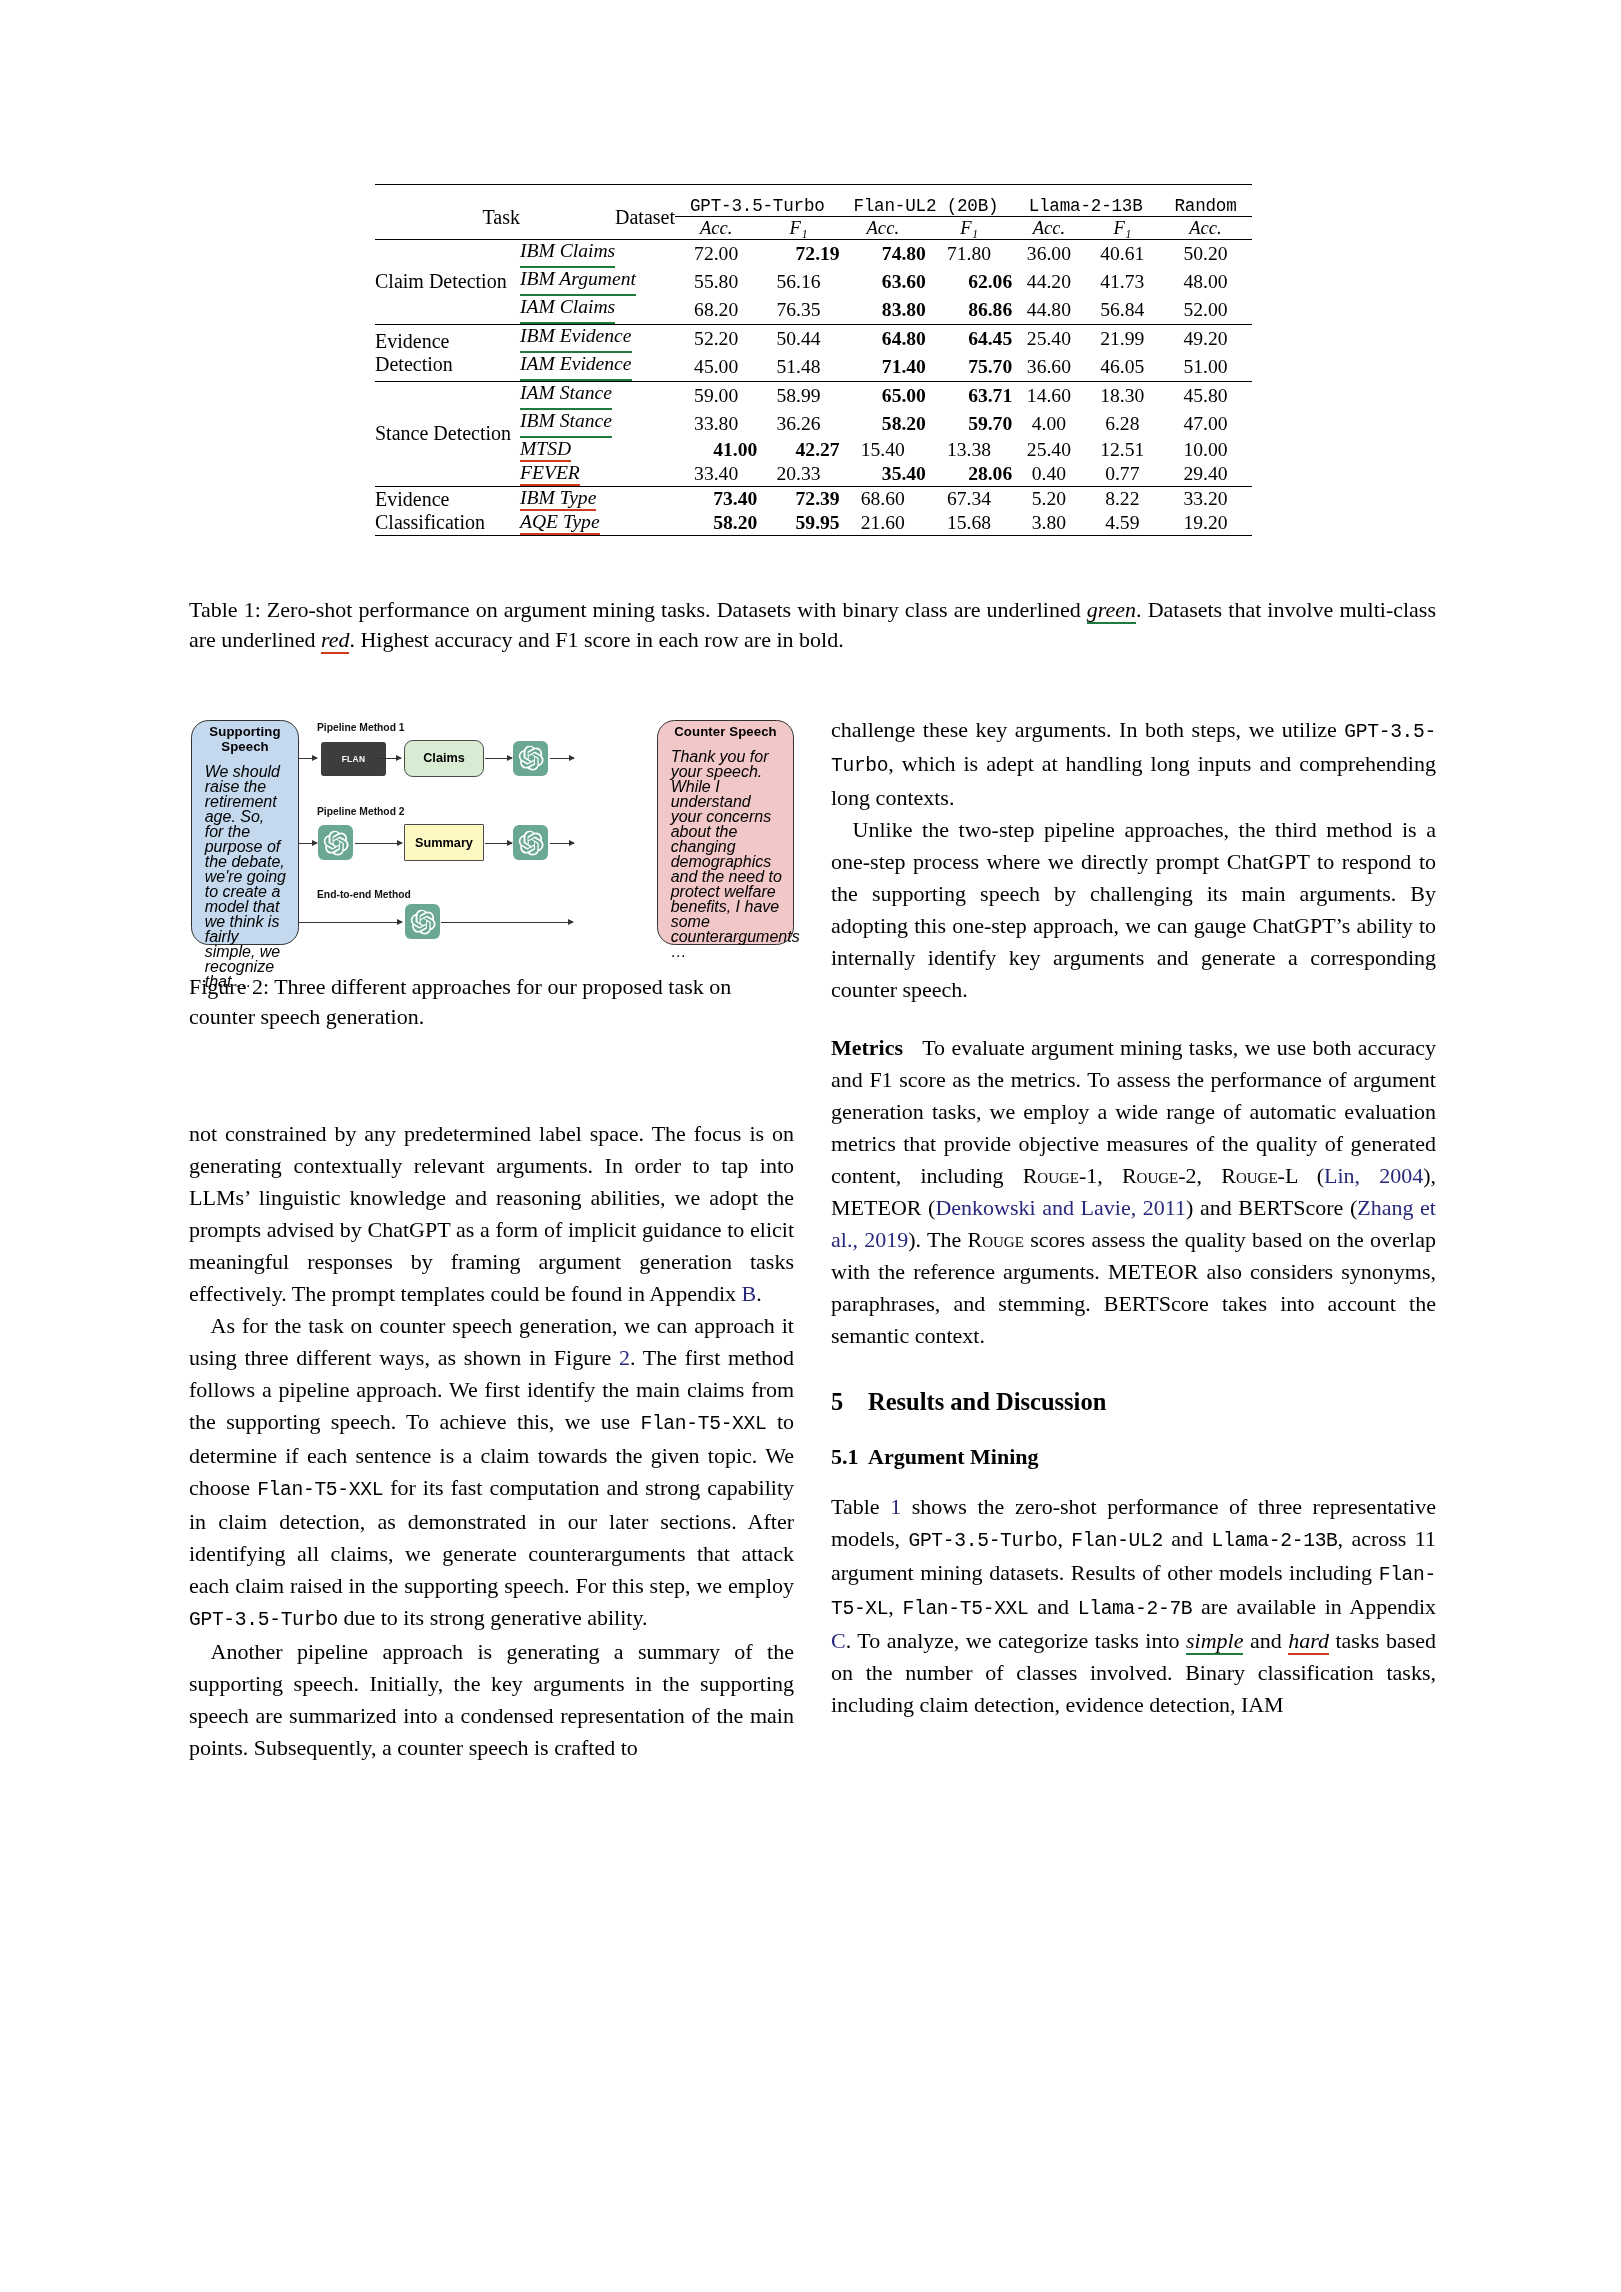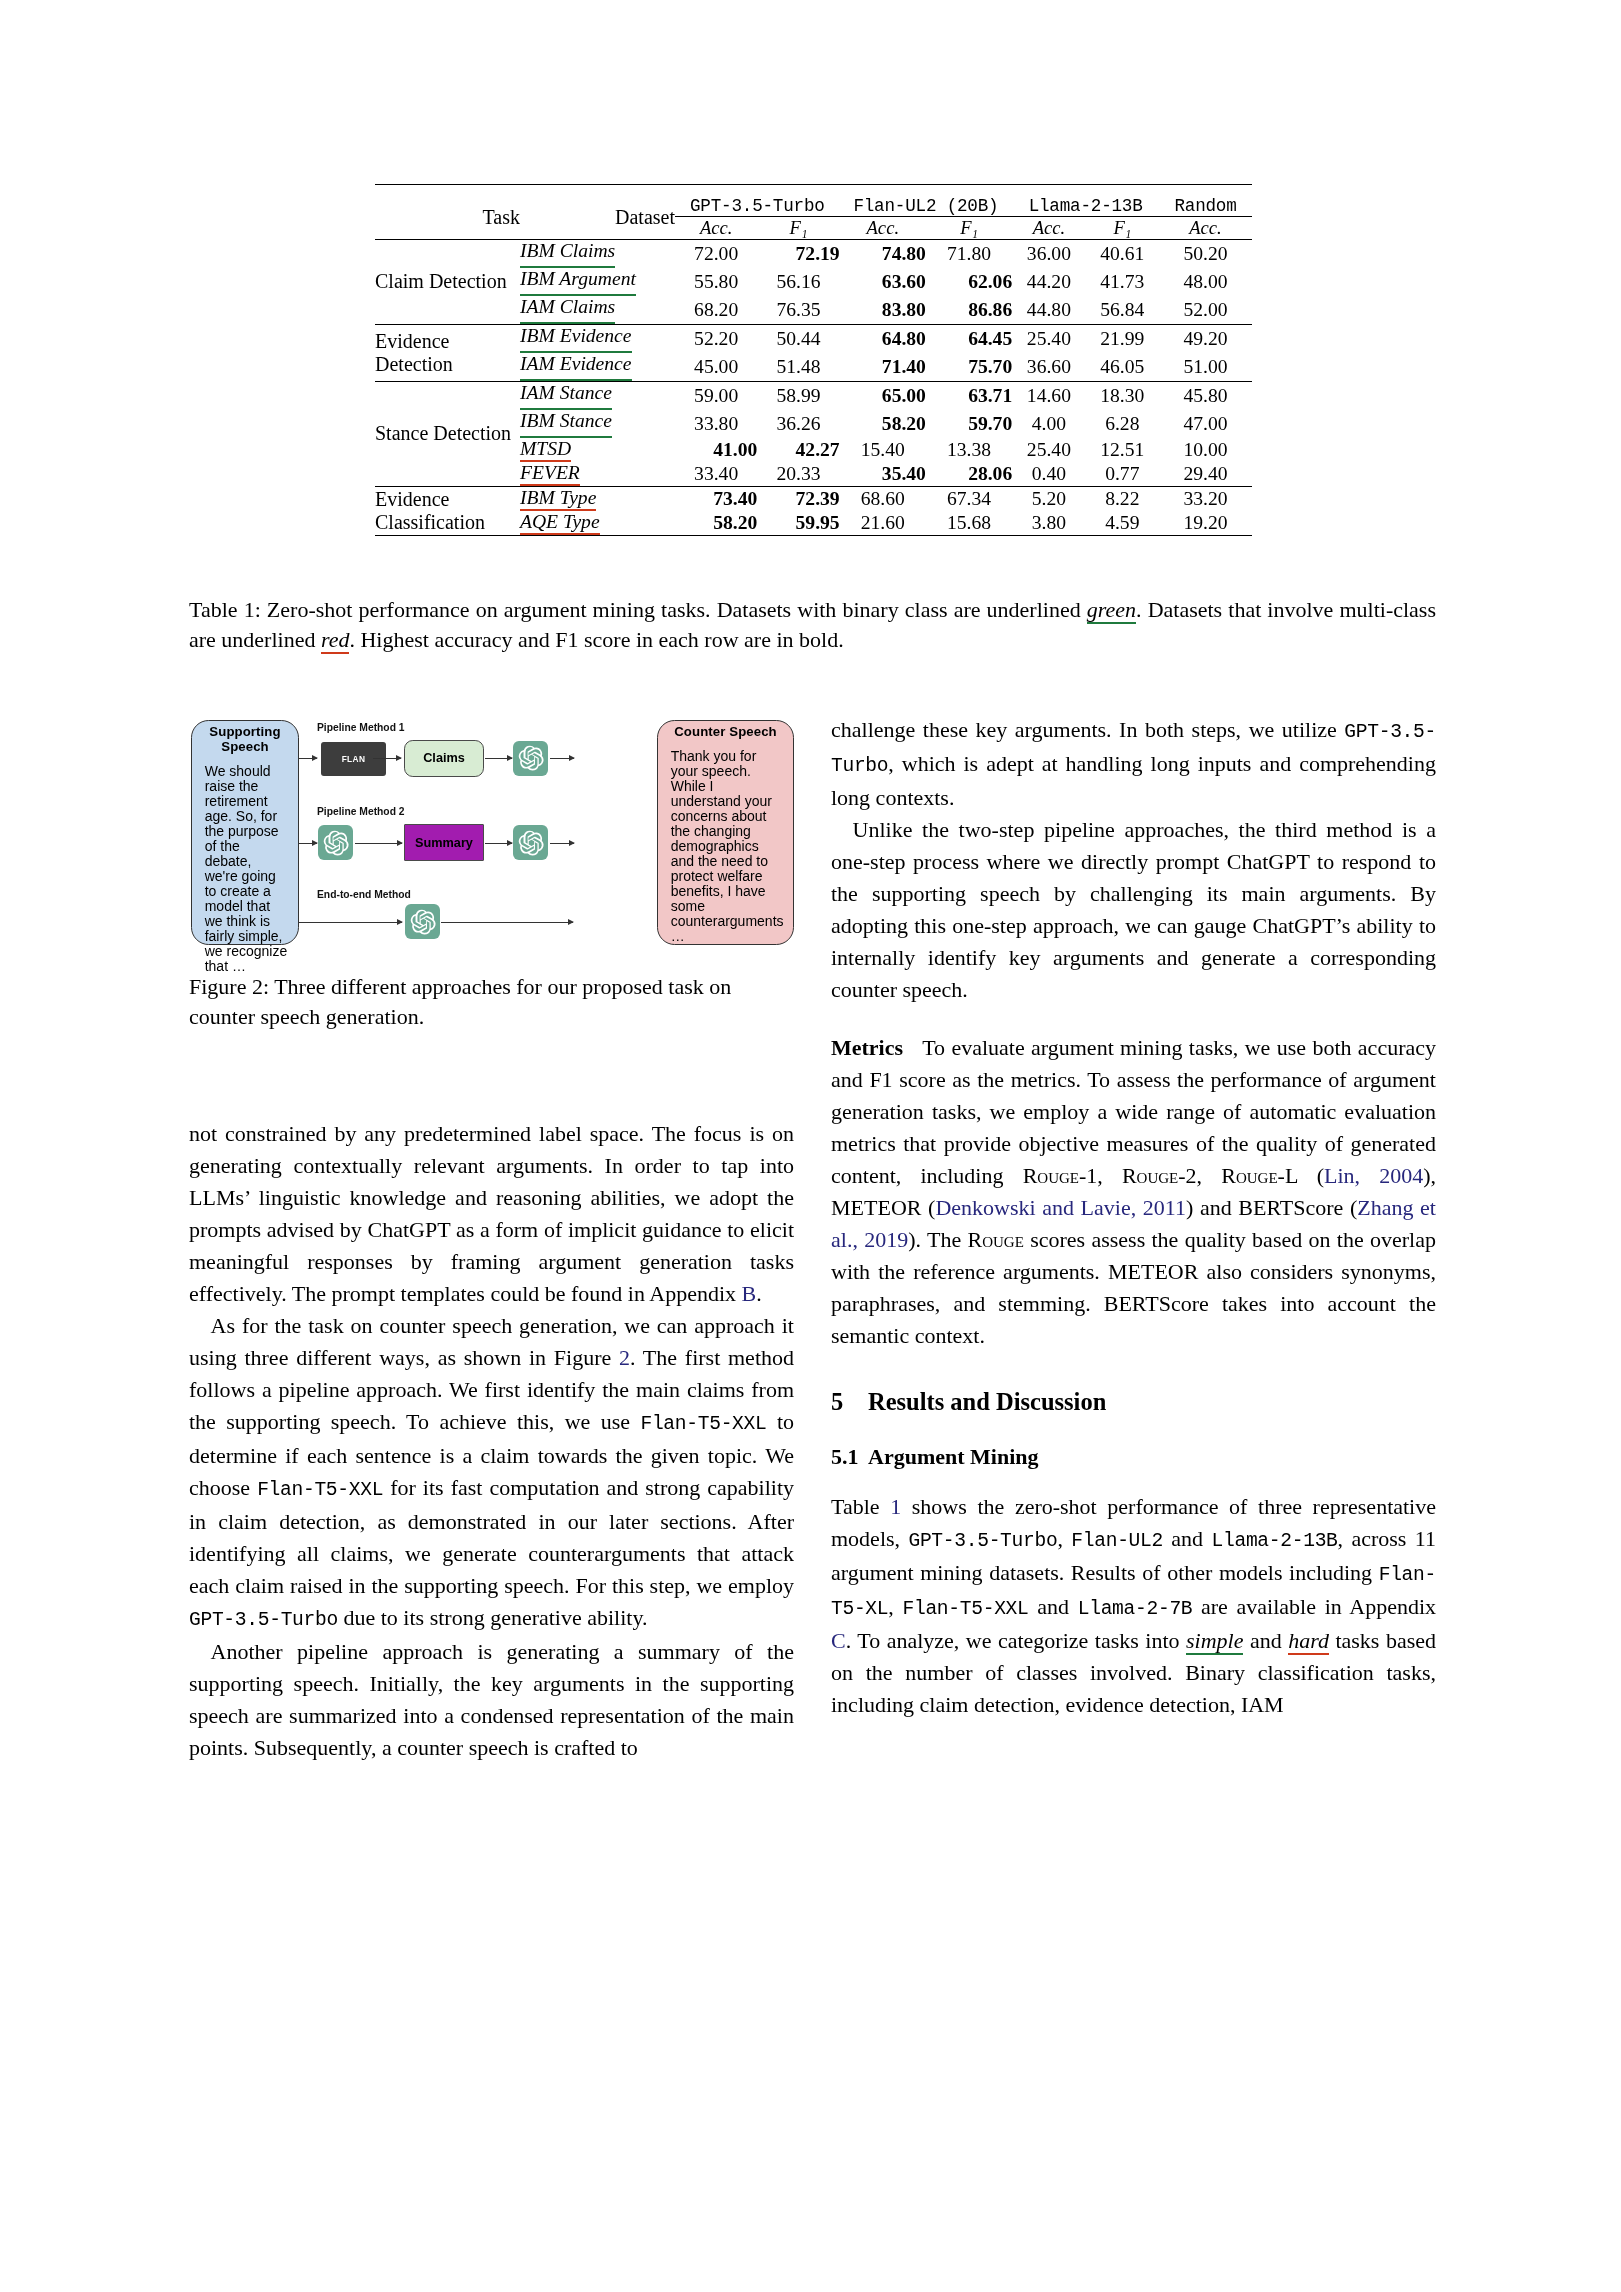--- a/index.html
+++ b/index.html
@@ -43,39 +43,39 @@
   
   .figure { position:absolute; left:191px; top:720px; width:603px; height:225px; }
   .fbox {
     position:absolute; border:1.6px solid #333; border-radius:17.6px; box-sizing:border-box;
     font-family:"Liberation Sans", sans-serif;
   }
   .fbox .ftitle {
     font-weight:bold; font-size:13.2px; text-align:center; margin-top:3px; letter-spacing:0.1px;
   }
   .fbox .fbody {
-    font-size:14px; line-height:15px; margin:9.8px 10.8px 0 12.7px;
+    font-style:italic; font-size:16px; line-height:15px; margin:9.8px 10.8px 0 12.7px;
   }
   #supporting-speech-box { left:0; top:0; width:108px; height:225px; background:#c4d9ee; }
   #counter-speech-box    { left:466px; top:0; width:137px; height:225px; background:#f2c7c7; }
 
   .plabel { position:absolute; font-family:"Liberation Sans", sans-serif; font-weight:bold; font-size:10.3px; color:#111; }
 
   .node { position:absolute; box-sizing:border-box; font-family:"Liberation Sans", sans-serif; }
   .node-flan {
     background:#3d3d3d; color:#fff; border-radius:2.9px;
     font-size:8.3px; font-weight:bold; display:flex; align-items:center; justify-content:center;
     letter-spacing:0.4px;
   }
   .node-claims {
     background:#d8ecd3; border:1.2px solid #4a4a4a; border-radius:8.8px;
     font-size:12.7px; font-weight:bold; display:flex; align-items:center; justify-content:center;
   }
   .node-summary {
-    background:#a21caf; border:1.2px solid #4a4a4a; border-radius:1px;
+    background:#fef9c3; border:1.2px solid #4a4a4a; border-radius:1px;
     font-size:12.7px; font-weight:bold; display:flex; align-items:center; justify-content:center;
   }
   .node-gpt { background:#6aa893; border-radius:5.9px; display:flex; align-items:center; justify-content:center; }
   .node-gpt svg { width:80%; height:80%; }
 
   .arrow { position:absolute; height:1.4px; background:#333; }
   .arrow::after {
     content:""; position:absolute; right:-1px; top:-3.2px;
     border-left:6.9px solid #333; border-top:3.9px solid transparent; border-bottom:3.9px solid transparent;
   }

